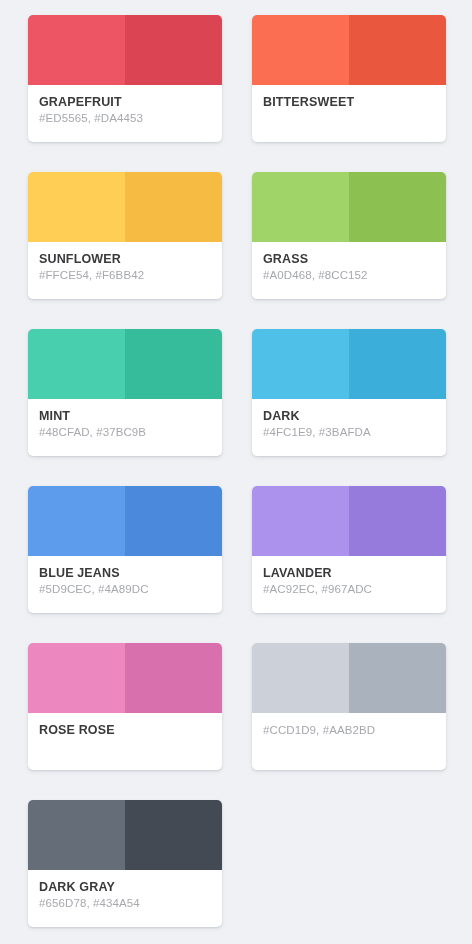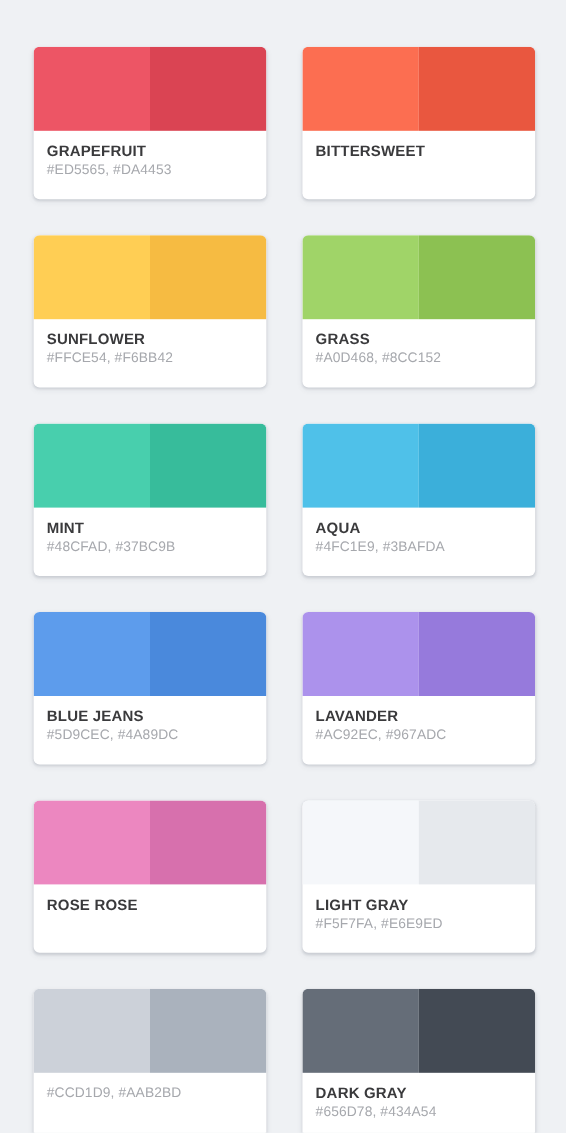--- a/index.html
+++ b/index.html
@@ -11,21 +11,21 @@
     height: 944px;
     background: #eff1f4;
     font-family: "Liberation Sans", sans-serif;
     overflow: hidden;
   }
 
   .palette-grid {
     box-sizing: border-box;
     width: 472px;
     height: 944px;
-    padding: 39px 27px 29px 28px;
+    padding: 15px 27px 29px 28px;
     display: grid;
     grid-template-columns: 194px 194px;
     grid-template-rows: repeat(6, 127px);
     column-gap: 30px;
     row-gap: 30px;
     align-content: start;
   }
 
   .swatch-card {
     box-sizing: border-box;
@@ -130,21 +130,21 @@
         <div class="swatch-name">MINT</div>
         <div class="swatch-hex">#48CFAD, #37BC9B</div>
       </div>
     </div>
     <div class="swatch-card">
       <div class="swatch-colors">
         <div class="swatch-half" style="background-color: rgb(79, 193, 233);"></div>
         <div class="swatch-half" style="background-color: rgb(59, 175, 218);"></div>
       </div>
       <div class="swatch-info">
-        <div class="swatch-name">AQUA</div>
+        <div class="swatch-name">DARK</div>
         <div class="swatch-hex">#4FC1E9, #3BAFDA</div>
       </div>
     </div>
     <div class="swatch-card">
       <div class="swatch-colors">
         <div class="swatch-half" style="background-color: rgb(93, 156, 236);"></div>
         <div class="swatch-half" style="background-color: rgb(74, 137, 220);"></div>
       </div>
       <div class="swatch-info">
         <div class="swatch-name">BLUE JEANS</div>
@@ -165,30 +165,20 @@
       <div class="swatch-colors">
         <div class="swatch-half" style="background-color: rgb(236, 135, 192);"></div>
         <div class="swatch-half" style="background-color: rgb(215, 112, 173);"></div>
       </div>
       <div class="swatch-info">
         <div class="swatch-name">ROSE ROSE</div>
       </div>
     </div>
     <div class="swatch-card">
       <div class="swatch-colors">
-        <div class="swatch-half" style="background-color: rgb(245, 247, 250);"></div>
-        <div class="swatch-half" style="background-color: rgb(230, 233, 237);"></div>
-      </div>
-      <div class="swatch-info">
-        <div class="swatch-name">LIGHT GRAY</div>
-        <div class="swatch-hex">#F5F7FA, #E6E9ED</div>
-      </div>
-    </div>
-    <div class="swatch-card">
-      <div class="swatch-colors">
         <div class="swatch-half" style="background-color: rgb(204, 209, 217);"></div>
         <div class="swatch-half" style="background-color: rgb(170, 178, 189);"></div>
       </div>
       <div class="swatch-info">
         <div class="swatch-hex">#CCD1D9, #AAB2BD</div>
       </div>
     </div>
     <div class="swatch-card">
       <div class="swatch-colors">
         <div class="swatch-half" style="background-color: rgb(101, 109, 120);"></div>

